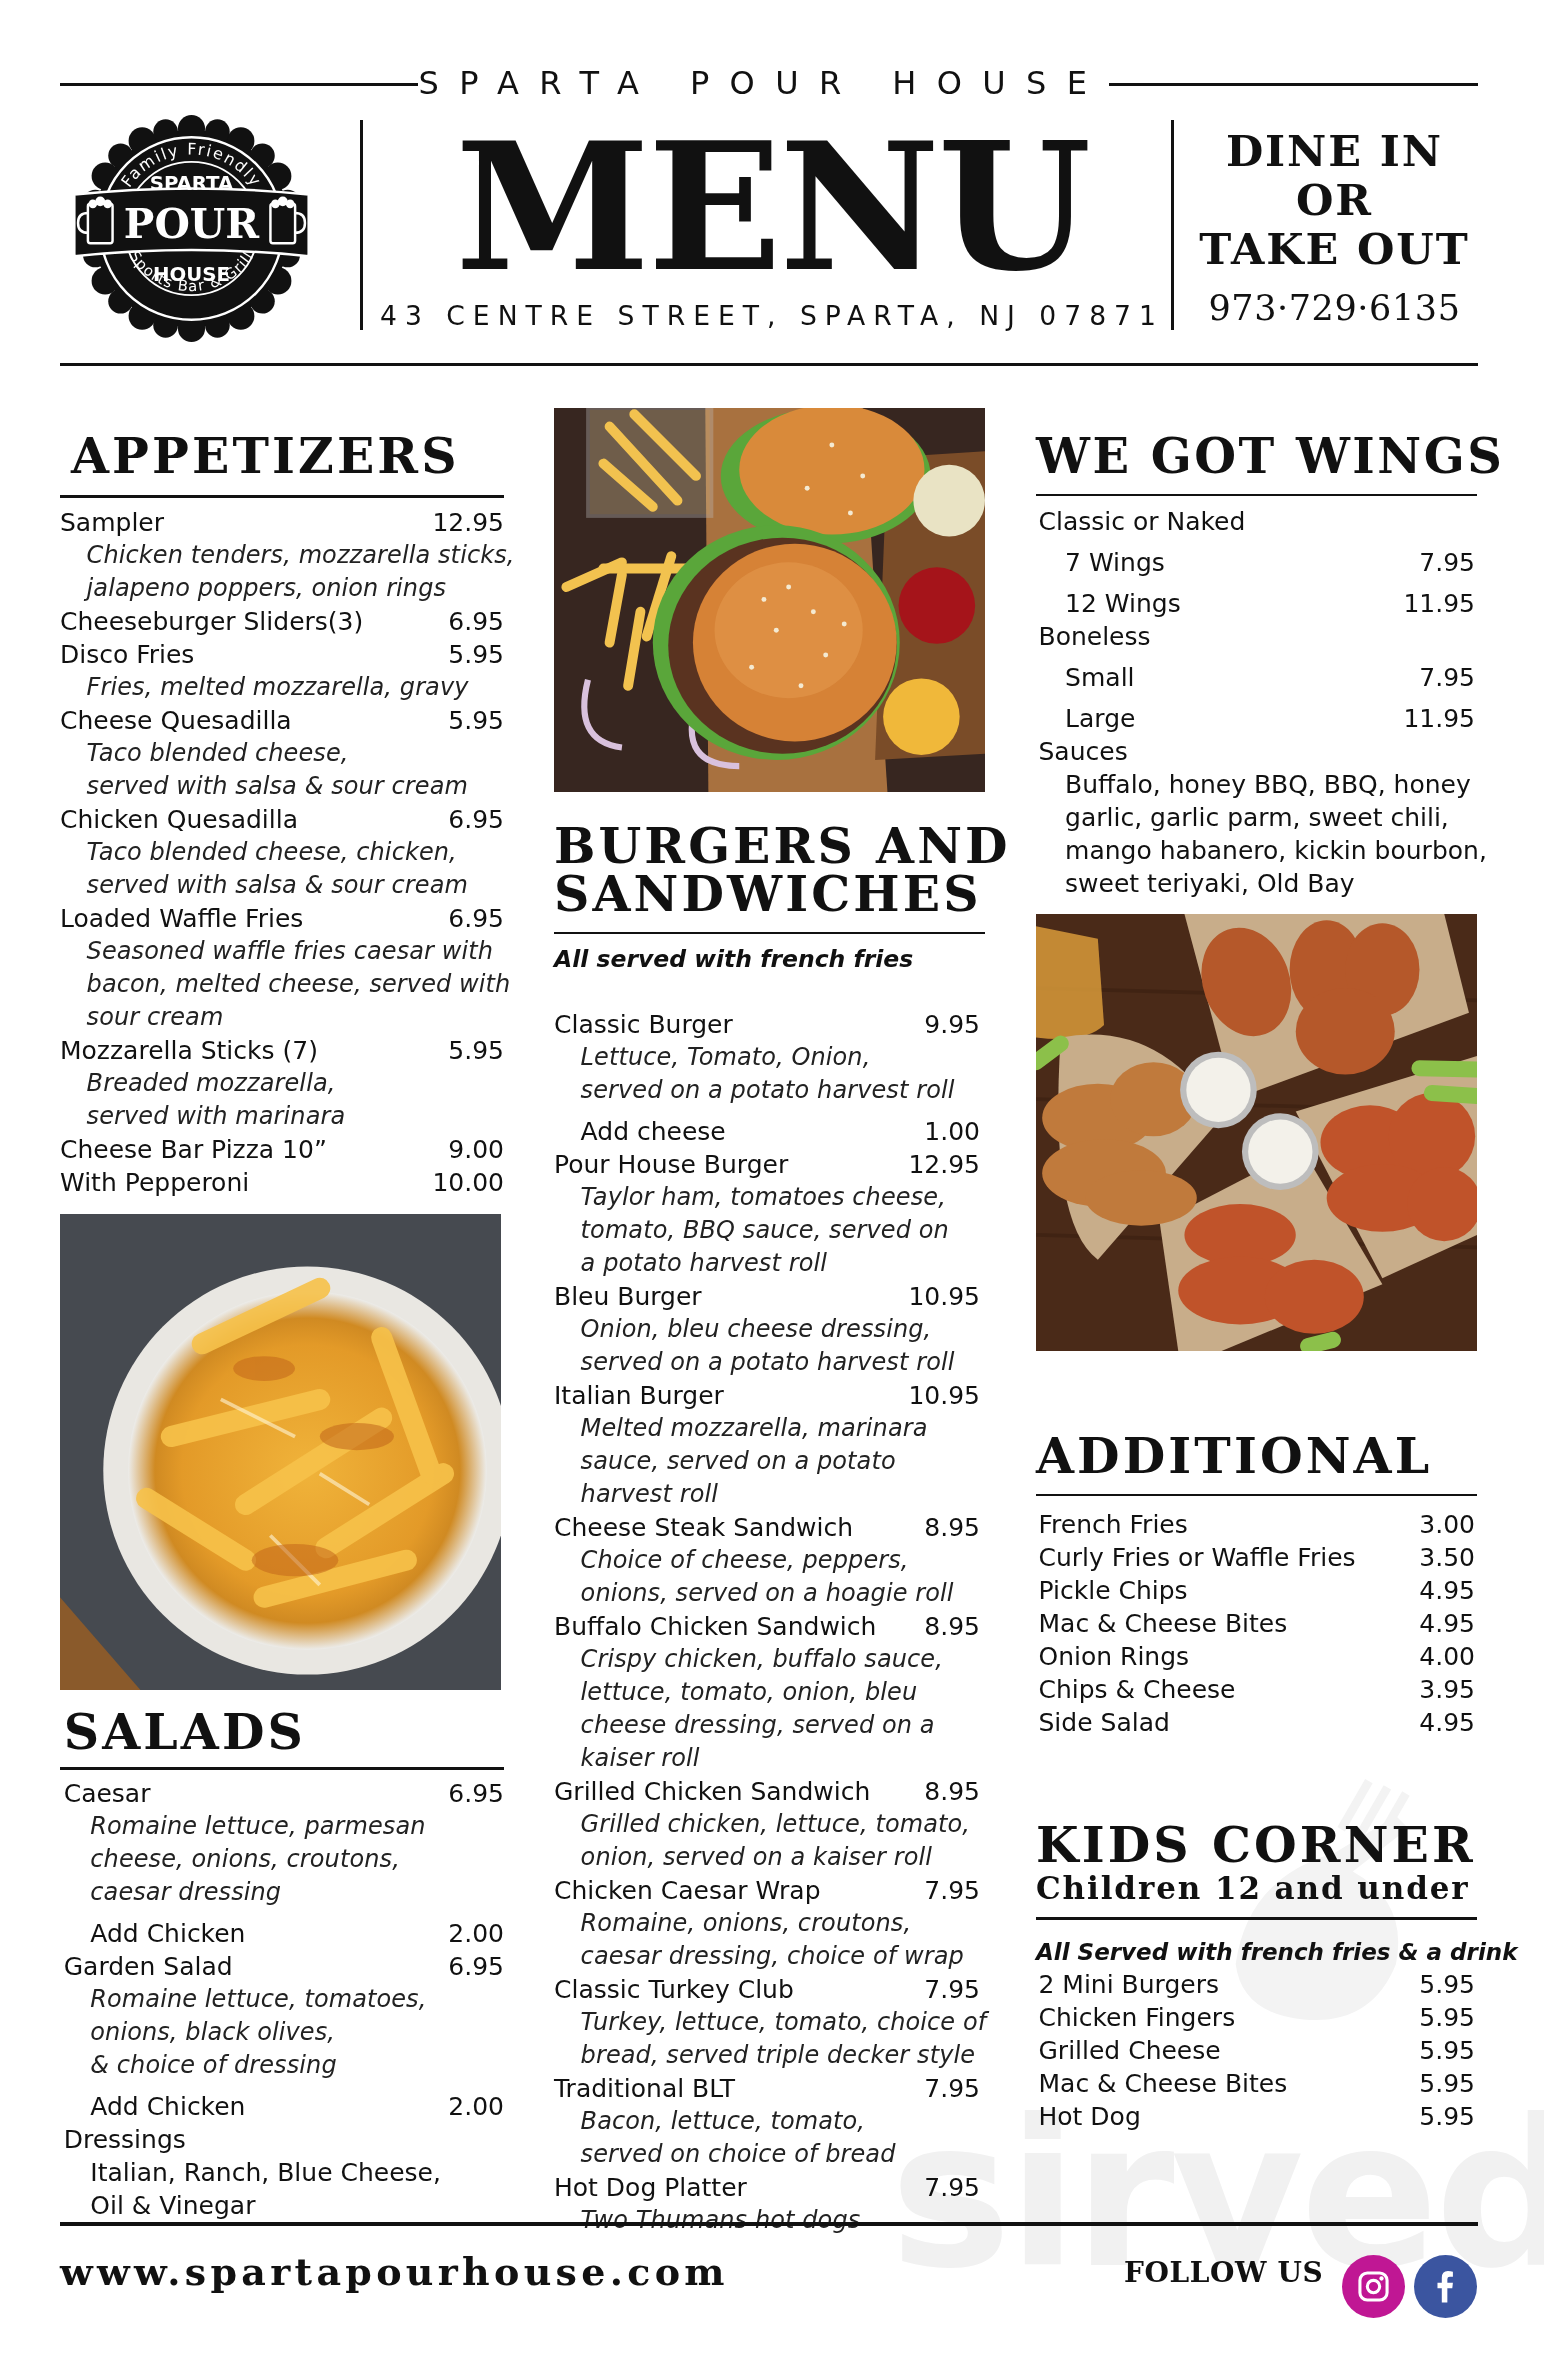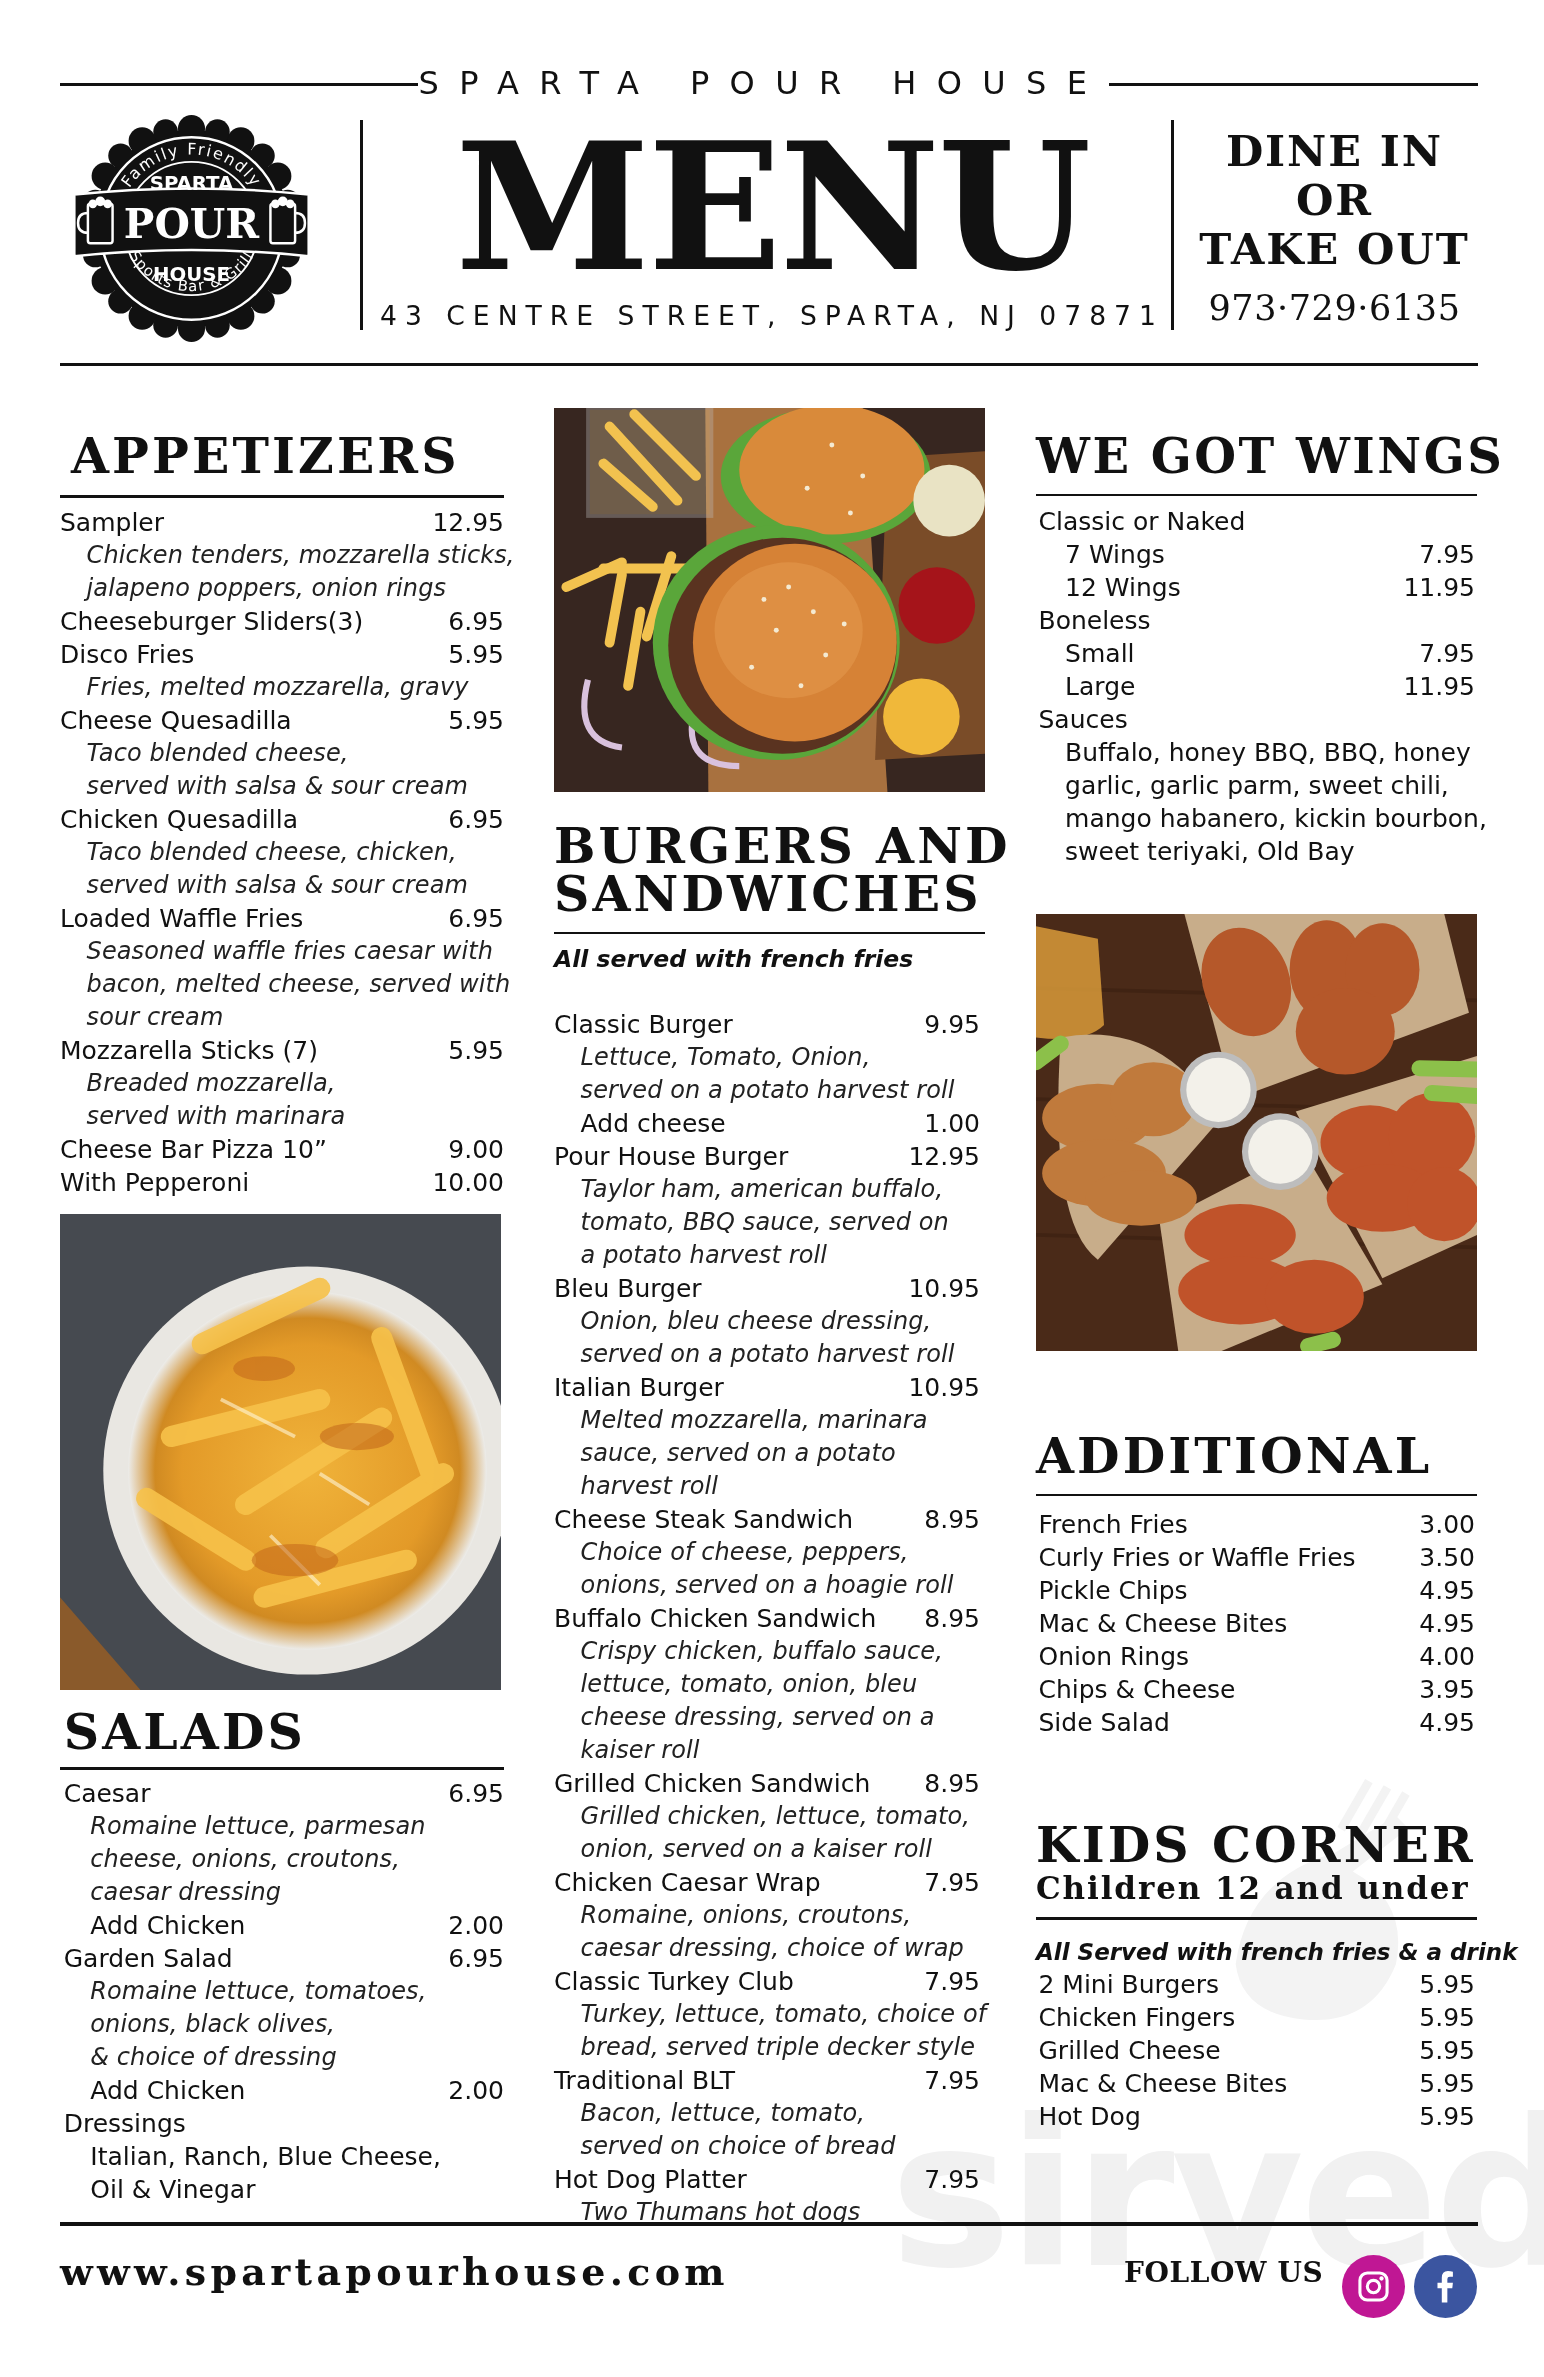--- a/index.html
+++ b/index.html
@@ -57,21 +57,21 @@
     white-space: nowrap;
   }
 
   .items { width: 100%; }
   .row {
     display: flex; justify-content: space-between; align-items: baseline;
     font-size: 25px; line-height: 33px; color: #111; white-space: nowrap;
   }
   .row .name { font-weight: 500; }
   .row .price { text-align: right; }
-  .row.indent .name { padding-left: 26.6px; }
+  .row.indent .name { padding-left: 26.6px; margin-top: 8px; }
   .desc {
     font-style: italic; font-weight: 300; font-size: 24px; line-height: 33px;
     color: #222; padding-left: 26.6px; white-space: nowrap; letter-spacing: 0.1px;
   }
   .plain {
     font-size: 25px; line-height: 33px; color: #111; padding-left: 26.6px; white-space: nowrap;
   }
   .label { font-size: 25px; line-height: 33px; color: #111; font-weight: 500; white-space: nowrap; }
 
   
@@ -386,21 +386,21 @@
     <div class="desc">Lettuce, Tomato, Onion,</div>
     <div class="desc">served on a potato harvest roll</div>
     <div class="row indent">
           <span class="name">Add cheese</span>
           <span class="price">1.00</span>
         </div>
     <div class="row">
           <span class="name">Pour House Burger</span>
           <span class="price">12.95</span>
         </div>
-    <div class="desc">Taylor ham, american buffalo,</div>
+    <div class="desc">Taylor ham, tomatoes cheese,</div>
     <div class="desc">tomato, BBQ sauce, served on</div>
     <div class="desc">a potato harvest roll</div>
     <div class="row">
           <span class="name">Bleu Burger</span>
           <span class="price">10.95</span>
         </div>
     <div class="desc">Onion, bleu cheese dressing,</div>
     <div class="desc">served on a potato harvest roll</div>
     <div class="row">
           <span class="name">Italian Burger</span>

